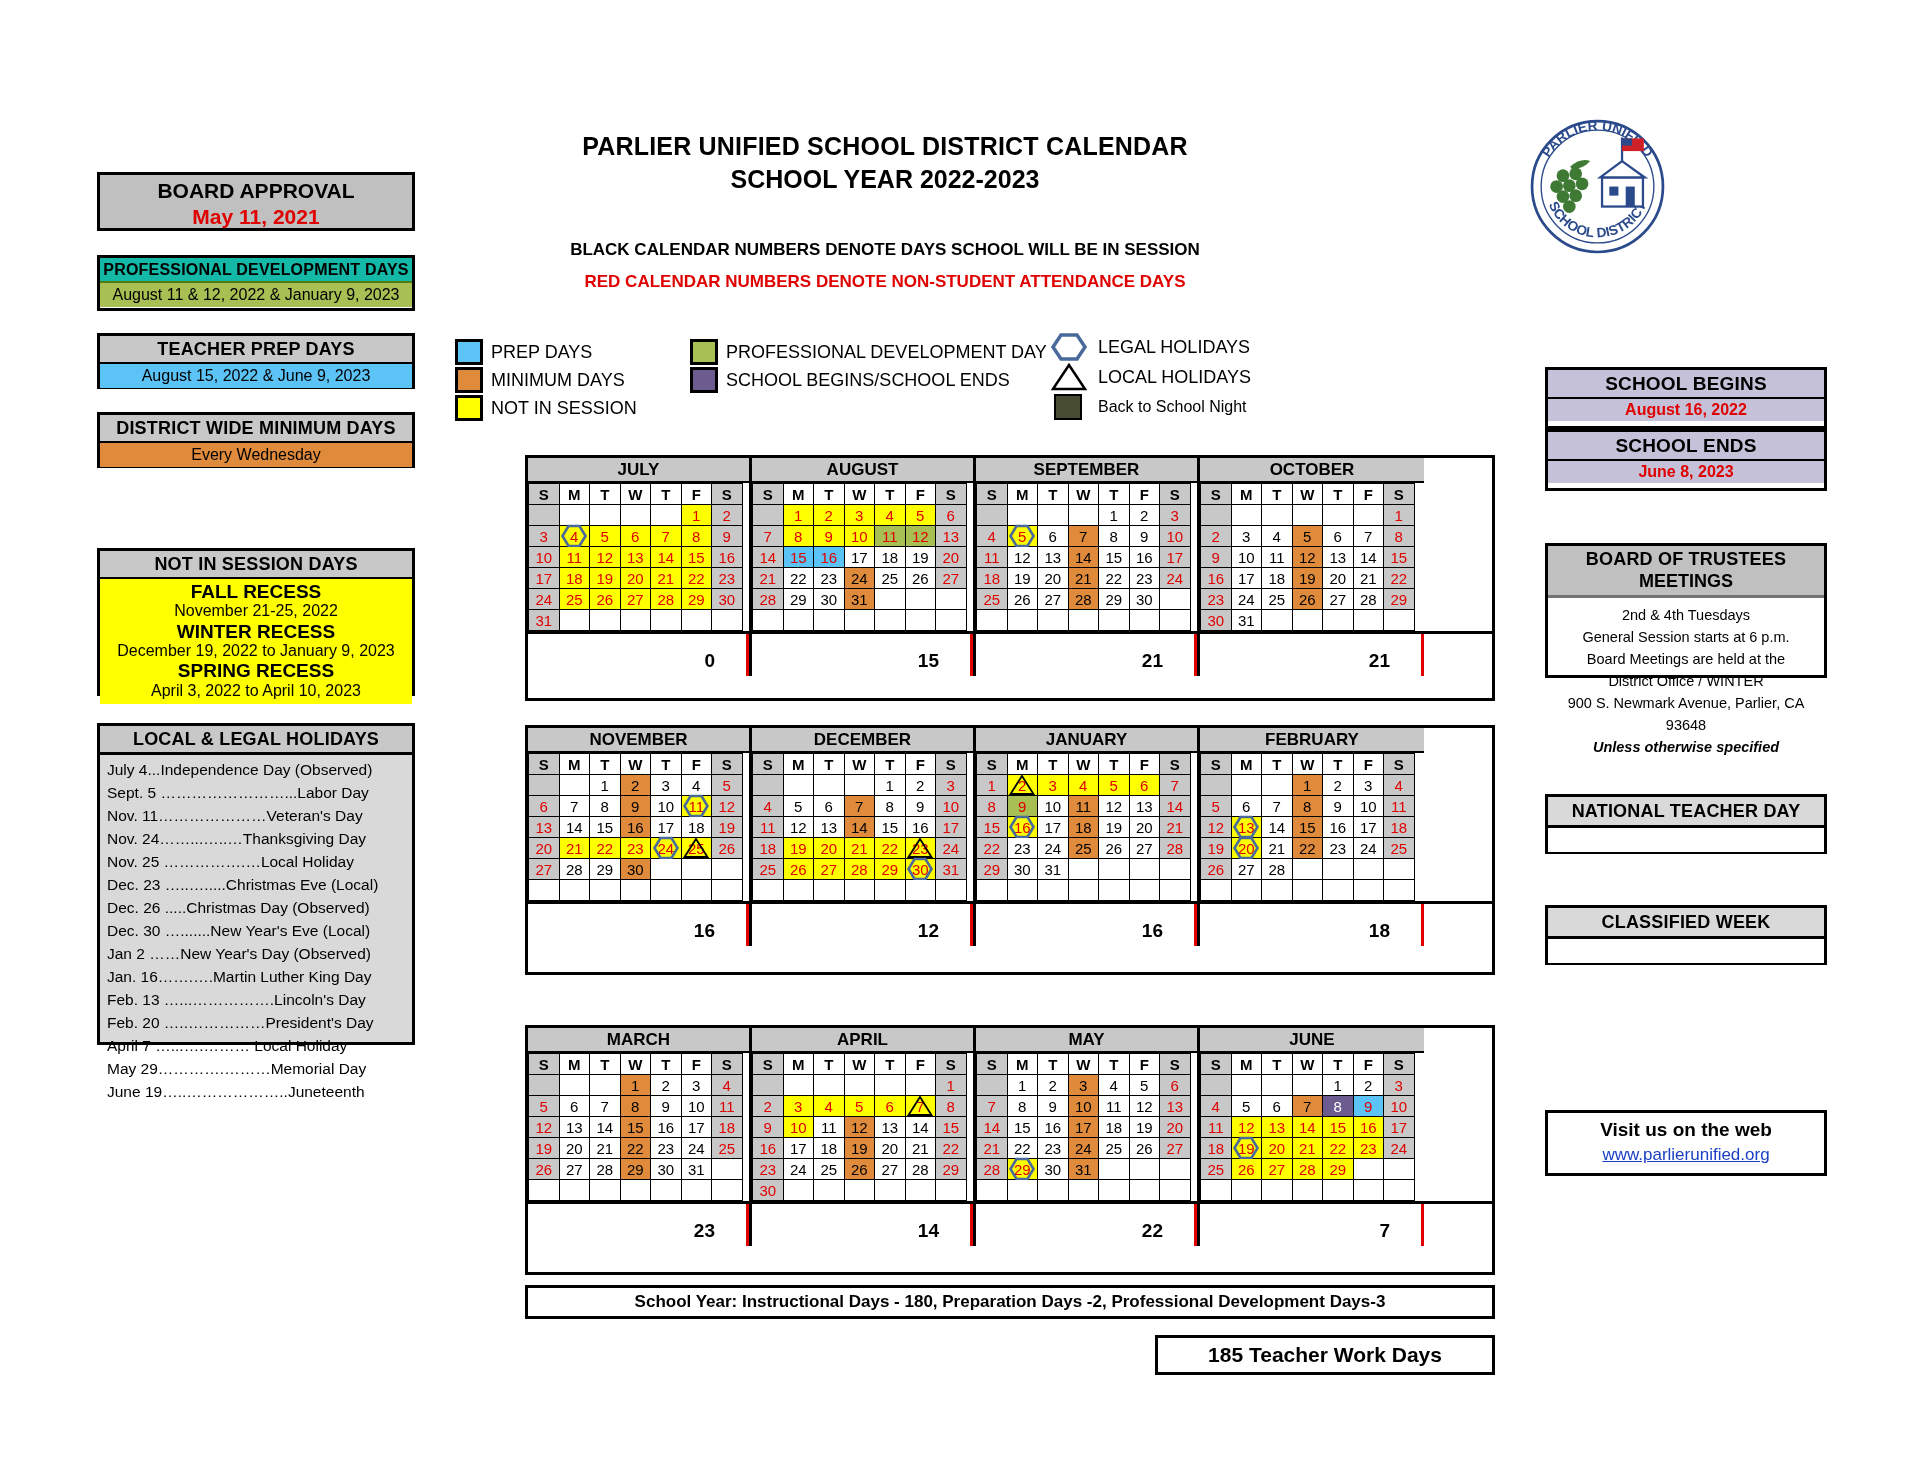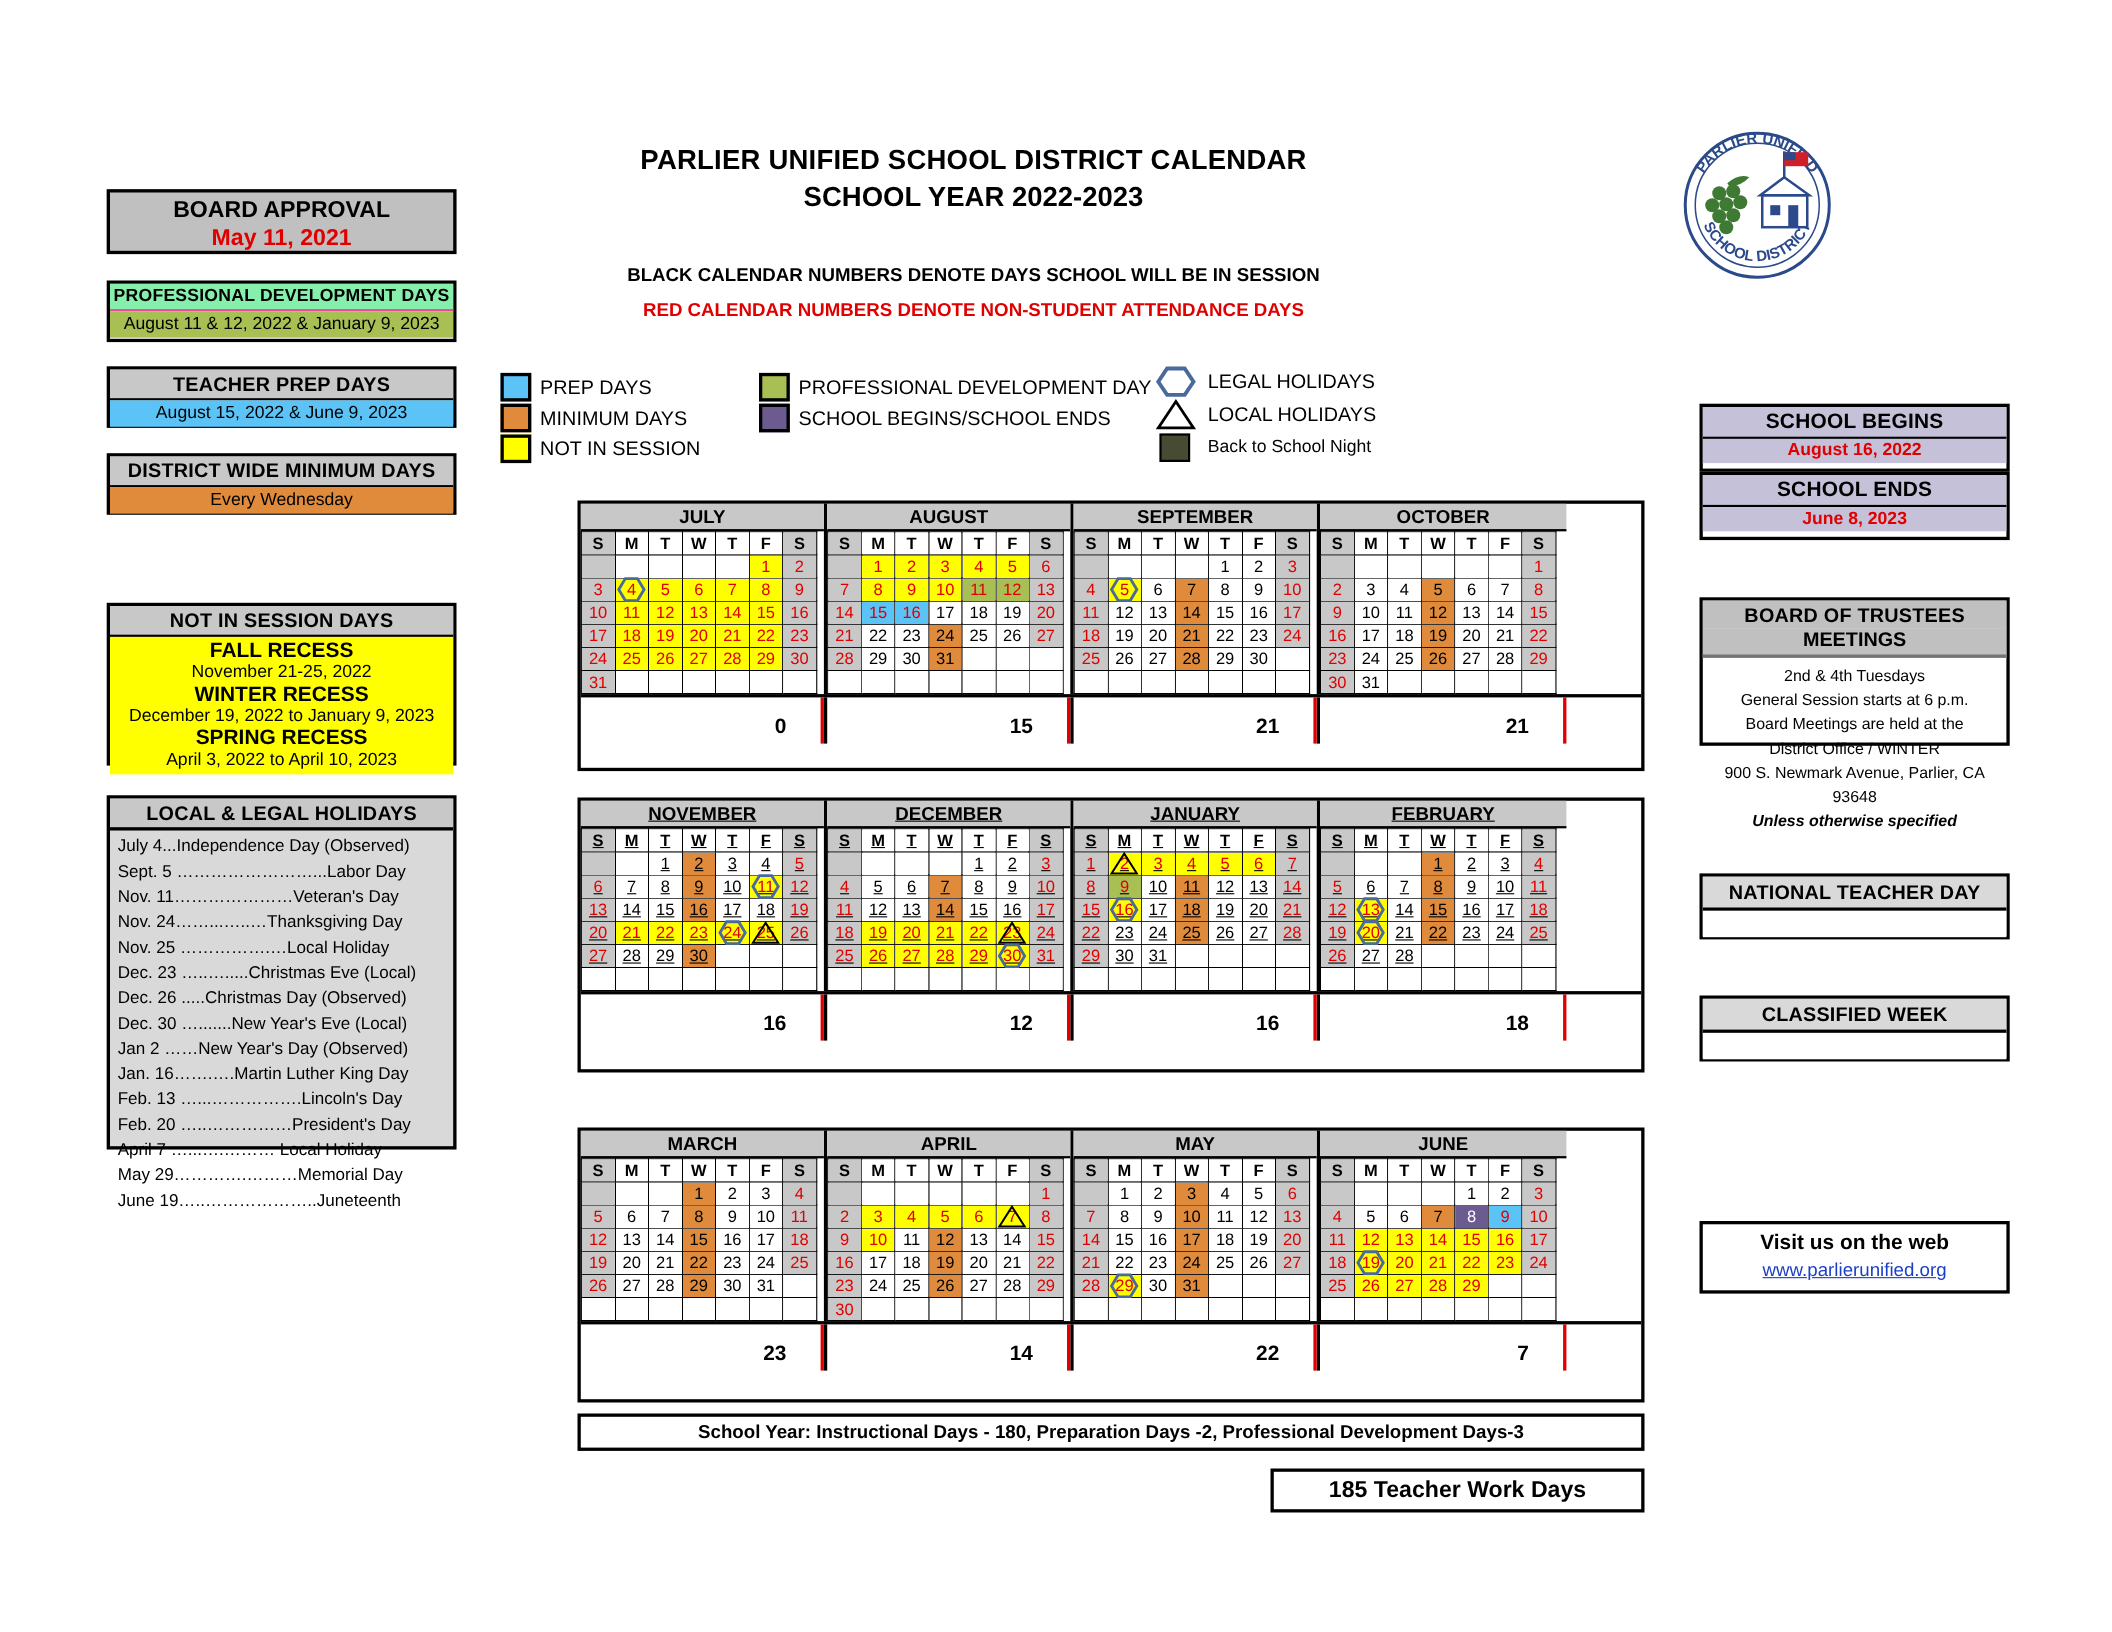--- a/index.html
+++ b/index.html
@@ -28,21 +28,21 @@
     border-bottom: 3px solid #000;
   }
   .panel-body { text-align:center; font-size:17px; padding: 4px 2px; }
 
   
   #board-approval { left: 97px; top: 172px; width: 318px; height: 59px; background:#c0c0c0; }
   #board-approval .l1 { font-weight: bold; font-size: 21px; text-align:center; margin-top:4px; color:#000;}
   #board-approval .l2 { font-weight: bold; font-size: 21px; text-align:center; color:#e00000; margin-top:2px;}
 
   #pd-days { left:97px; top: 255px; width:318px; height:56px; }
-  #pd-days .panel-hdr { background:#86efac; font-size:16px; padding:3px 0 2px; border-bottom:2px solid #ec4899;text-align:center;}
+  #pd-days .panel-hdr { background:#14b8a6; font-size:16px; padding:3px 0 2px; border-bottom:2px solid #4d7c0f;text-align:center;}
   #pd-days .panel-body { background:#a8bf54; font-size:16px; padding:3px 0;}
 
   #prep-days { left:97px; top: 333px; width:318px; height:56px; }
   #prep-days .panel-hdr { font-size:18px; padding:3px 0 2px; border-bottom:2px solid #000;}
   #prep-days .panel-body { background:#5cc3f7; font-size:16px; padding:3px 0;}
 
   #min-days { left:97px; top: 412px; width:318px; height:56px; }
   #min-days .panel-hdr { font-size:18px; padding:3px 0 2px; border-bottom:2px solid #000;}
   #min-days .panel-body { background:#e08b3c; font-size:16px; padding:3px 0;}
 
@@ -104,21 +104,21 @@
   #classified .panel-hdr { background:#d9d9d9; font-size:18px; padding:4px 0 3px; border-bottom:3px solid #000;}
   #classified .blank { height:24px; background:#fff; }
 
   #web { position:absolute; left:1545px; top:1110px; width:282px; height:66px; border:3px solid #000; background:#fff; text-align:center;}
   #web .w1 { font-size:19px; font-weight:bold; padding-top:6px;}
   #web .w2 { font-size:17px; color:#1a3fc4; text-decoration:underline; padding-top:4px;}
 
   
   .cal-block { position:absolute; border:3px solid #000; background:#fff; }
   #blockA { left:525px; top:455px; width:970px; height:246px; }
-  #blockB { left:525px; top:725px; width:970px; height:250px;text-decoration:underline; }
+  #blockB { left:525px; top:725px; width:970px; height:250px; }
   #blockC { left:525px; top:1025px; width:970px; height:250px; }
 
   table.cal { border-collapse: collapse; table-layout: fixed; }
   .months-row { display:flex; }
   .month {
     flex: 0 0 auto;
     border-right: 3px solid #000;
   }
   .month:last-child { border-right:none; }
   .mname {

